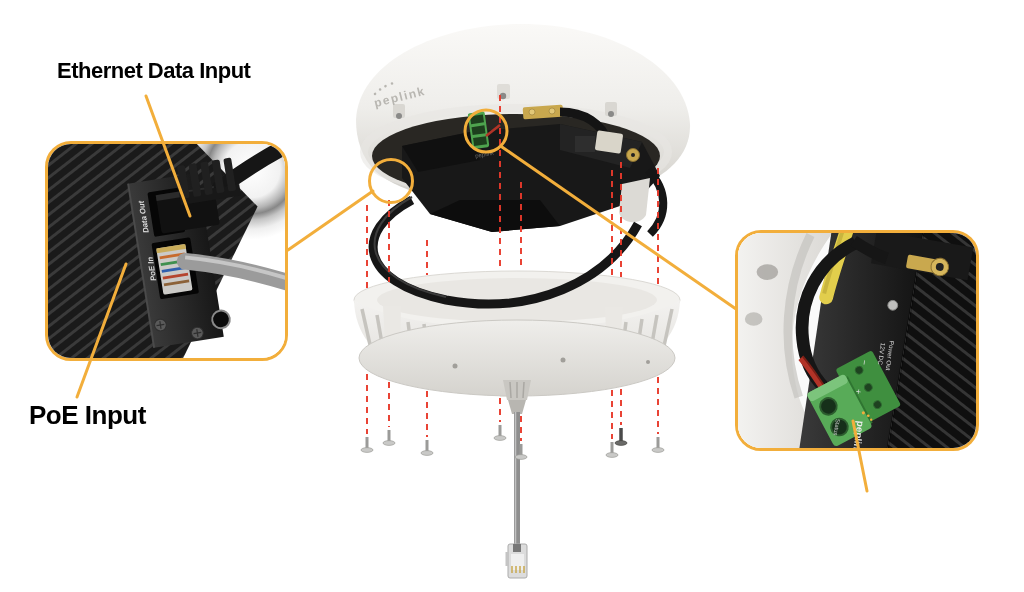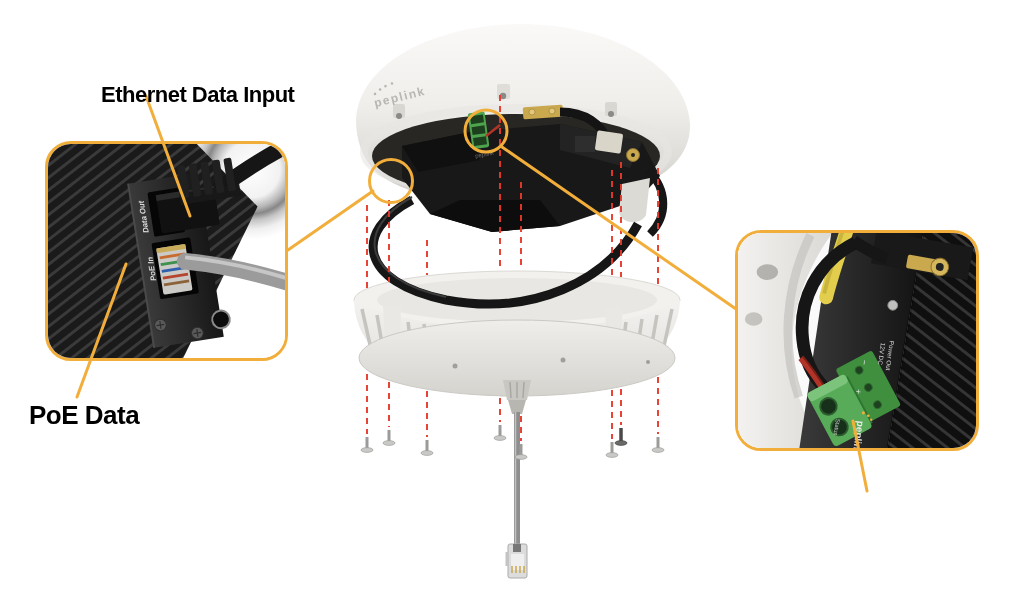--- a/index.html
+++ b/index.html
@@ -8,21 +8,21 @@
   .layer{position:absolute;left:0;top:0;width:1024px;height:592px;pointer-events:none;}
   #art{z-index:1;}
   .inset{position:absolute;box-sizing:border-box;border:3px solid #F2AE3B;border-radius:26px;
          overflow:hidden;background:#fff;z-index:2;}
   #inset-left{left:45px;top:141px;width:243px;height:220px;}
   #inset-right{left:735px;top:230px;width:244px;height:221px;}
   .inset svg{display:block;width:100%;height:100%;}
   #overlay{z-index:3;}
   .label{position:absolute;z-index:4;font-weight:700;color:#000;white-space:nowrap;
          letter-spacing:-0.5px;}
-  #label-ethernet{left:57px;top:82px;font-size:22px;margin-left:44px;}
+  #label-ethernet{left:57px;top:58px;font-size:22px;}
   #label-poe{left:29px;top:400px;font-size:26px;}
   #label-dc{left:776px;top:490px;font-size:22px;}
   text{font-family:"Liberation Sans",sans-serif;}
 </style>
 </head>
 <body>
 
 <div id="stage">
 
   <svg id="art" class="layer" viewBox="0 0 1024 592">
@@ -335,15 +335,15 @@
     <g stroke="#F2AE3B" stroke-width="3" stroke-linecap="round">
       <line x1="146" y1="96" x2="190" y2="216"></line>
       <line x1="126" y1="264" x2="77" y2="397"></line>
       <line x1="373" y1="191" x2="288" y2="250"></line>
       <line x1="502" y1="147" x2="736" y2="309"></line>
       <line x1="853" y1="421" x2="867" y2="491"></line>
     </g>
   </svg>
 
   <div id="label-ethernet" class="label">Ethernet Data Input</div>
-  <div id="label-poe" class="label">PoE Data</div>
+  <div id="label-poe" class="label">PoE Input</div>
 
 </div>
 
 </body></html>

